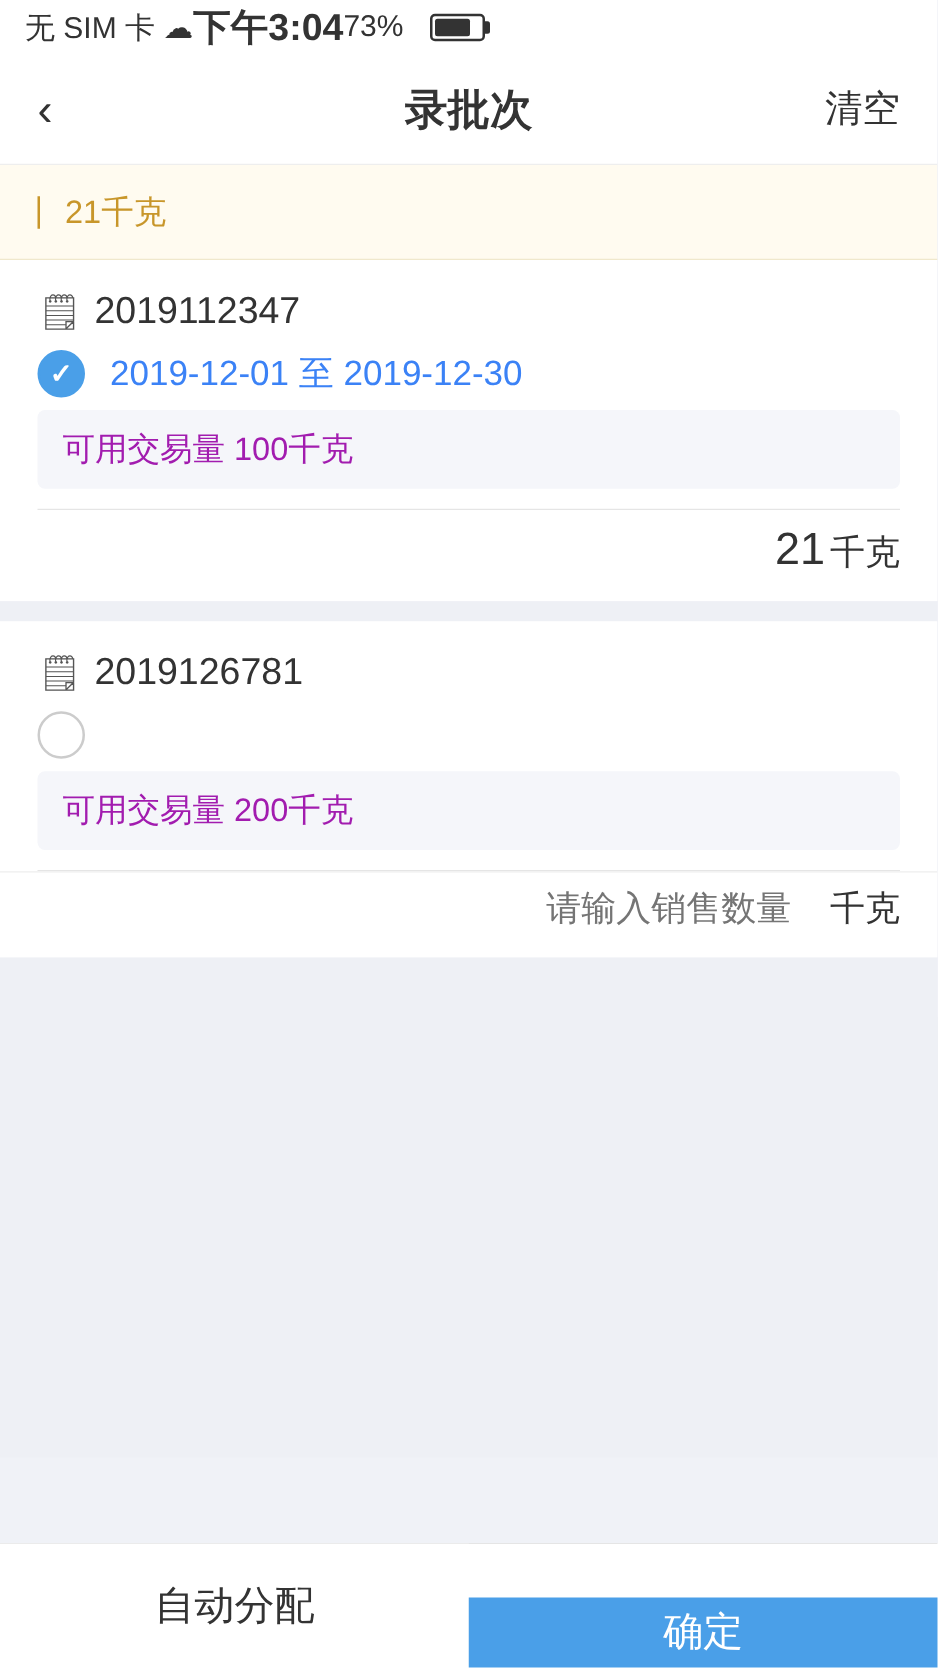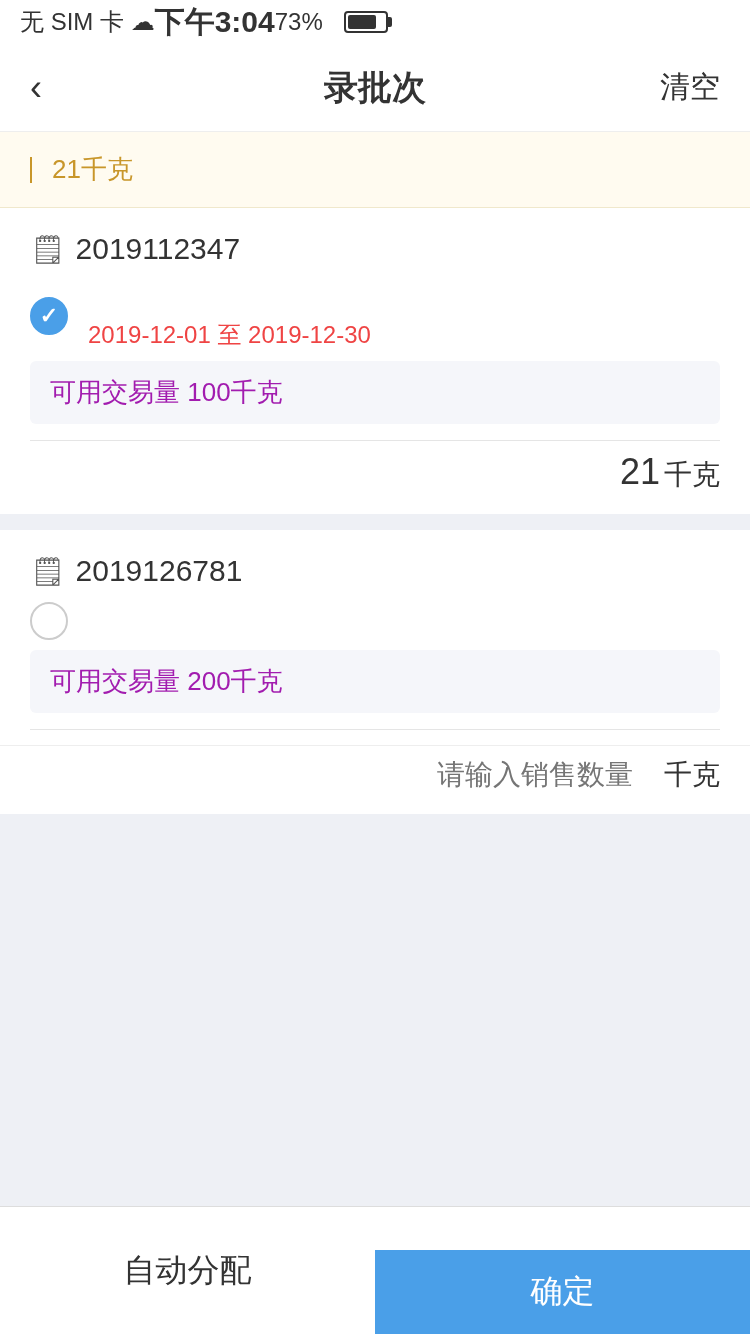--- a/index.html
+++ b/index.html
@@ -160,23 +160,22 @@
       background: #4a9fe8;
       border-color: #4a9fe8;
     }
     .radio-circle.selected::after {
       content: '✓';
       color: #fff;
       font-size: 22px;
       font-weight: bold;
     }
     .date-range {
-      font-size: 24px;
-      color: #ef4444;
-      margin-top: 39px;
+      font-size: 28px;
+      color: #3b82f6;
     }
     .avail-bar {
       margin: 0 30px 16px 30px;
       background: #f5f6fa;
       border-radius: 6px;
       padding: 14px 20px;
       font-size: 26px;
       color: #a21caf;
     }
 
@@ -201,21 +200,21 @@
 
     
     .input-row {
       padding: 10px 30px 20px 30px;
       display: flex;
       align-items: baseline;
       justify-content: flex-end;
       gap: 16px;
       background: #fff;
       border-top: 1px solid #eee;
-      margin-top: 15px;
+      margin-top: 0;
     }
     .input-placeholder {
       font-size: 28px;
       color: #ccc;
       border: none;
       outline: none;
       text-align: right;
       background: transparent;
       flex: 1;
     }
@@ -242,21 +241,21 @@
       flex: 1;
       min-height: 400px;
     }
 
     
     .bottom-bar {
       position: fixed;
       bottom: 0;
       left: 0;
       width: 750px;
-      height: 128px;
+      height: 100px;
       display: flex;
       background: #fff;
       border-top: 1px solid #ddd;
     }
     .btn-auto {
       flex: 1;
       display: flex;
       align-items: center;
       justify-content: center;
       font-size: 32px;

